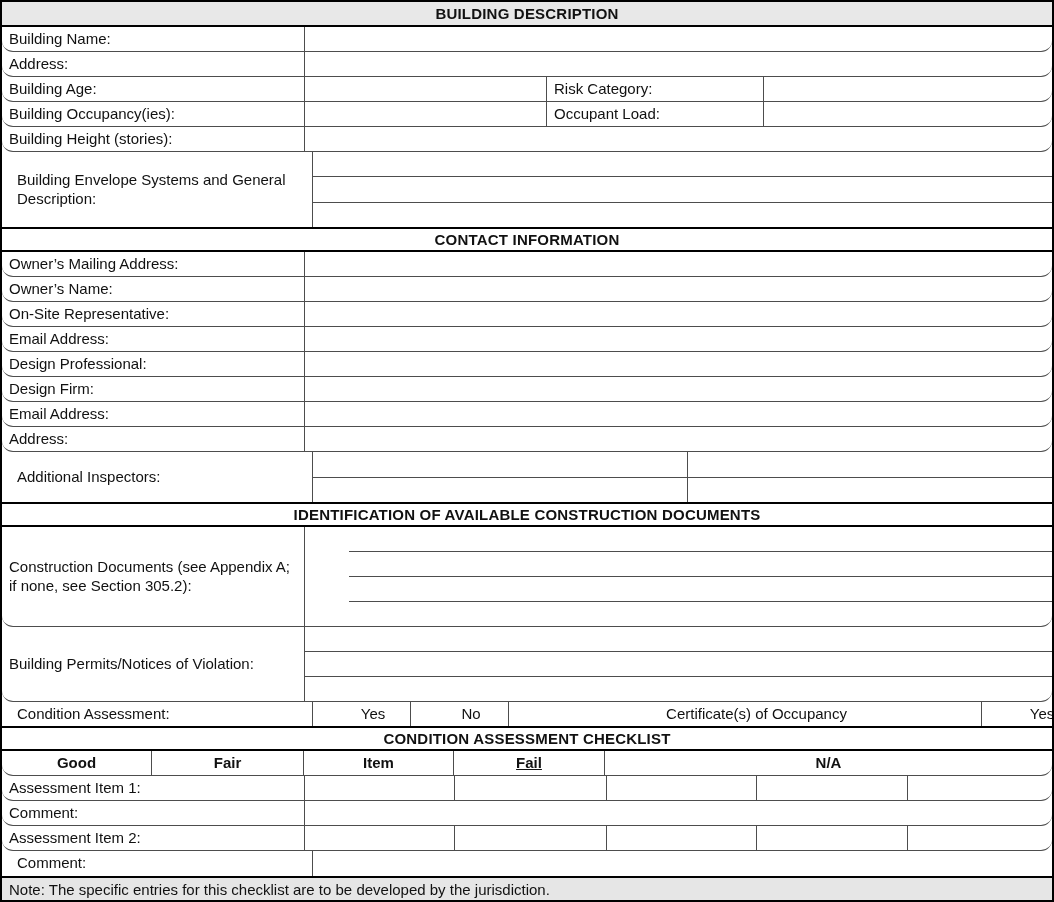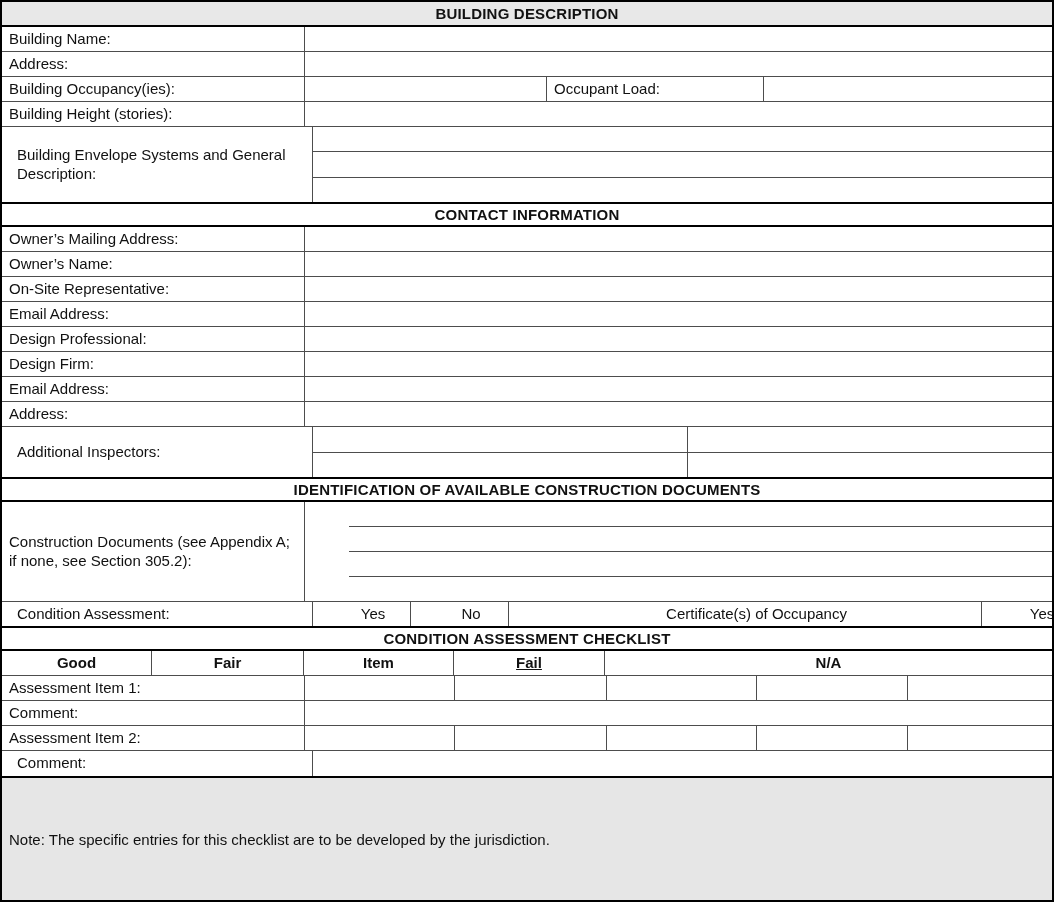--- a/index.html
+++ b/index.html
@@ -16,20 +16,21 @@
     display: flex;
     flex-direction: column;
     overflow: hidden;
     background: #fff;
   }
   .row {
     display: flex;
     align-items: stretch;
     flex: none;
     border-bottom: 1px solid var(--grid-line, #4d4d4d);
+    border-radius: 11px;
   }
   .row.nobb { border-bottom: none; padding-left: 8px; }
   .h25 { height: 25px; }
   .h24 { height: 24px; gap: 23px; }
   .h50 { height: 50px; }
   .h75 { height: 75px; }
   .h100 { height: 100px; gap: 44px; }
   .sec {
     height: 25px;
     flex: none;
@@ -91,20 +92,26 @@
   <div class="row h25">
     <div class="cell wlabel">Building Name:</div>
     <div class="cell grow last"></div>
   </div>
 
   <div class="row h25">
     <div class="cell wlabel">Address:</div>
     <div class="cell grow last"></div>
   </div>
 
+  <div class="row h25">
+    <div class="cell wlabel">Building Age:</div>
+    <div class="cell w242"></div>
+    <div class="cell w217">Risk Category:</div>
+    <div class="cell grow last"></div>
+  </div>
 
   <div class="row h25">
     <div class="cell wlabel">Building Occupancy(ies):</div>
     <div class="cell w242"></div>
     <div class="cell w217">Occupant Load:</div>
     <div class="cell grow last"></div>
   </div>
 
   <div class="row h25">
     <div class="cell wlabel">Building Height (stories):</div>
@@ -181,20 +188,28 @@
   <div class="row h100">
     <div class="cell wlabel">Construction Documents (see Appendix A; if none, see Section 305.2):</div>
     <div class="sub">
       <div class="srow"></div>
       <div class="srow"></div>
       <div class="srow"></div>
       <div class="srow"></div>
     </div>
   </div>
 
+  <div class="row h75">
+    <div class="cell wlabel">Building Permits/Notices of Violation:</div>
+    <div class="sub">
+      <div class="srow"></div>
+      <div class="srow"></div>
+      <div class="srow"></div>
+    </div>
+  </div>
 
   <div class="row h24 nobb">
     <div class="cell wlabel">Condition Assessment:</div>
     <div class="cell w75 center">Yes</div>
     <div class="cell w75 center">No</div>
     <div class="cell w450 center">Certificate(s) of Occupancy</div>
     <div class="cell w75 center">Yes</div>
     <div class="cell grow center last">No</div>
   </div>
 

